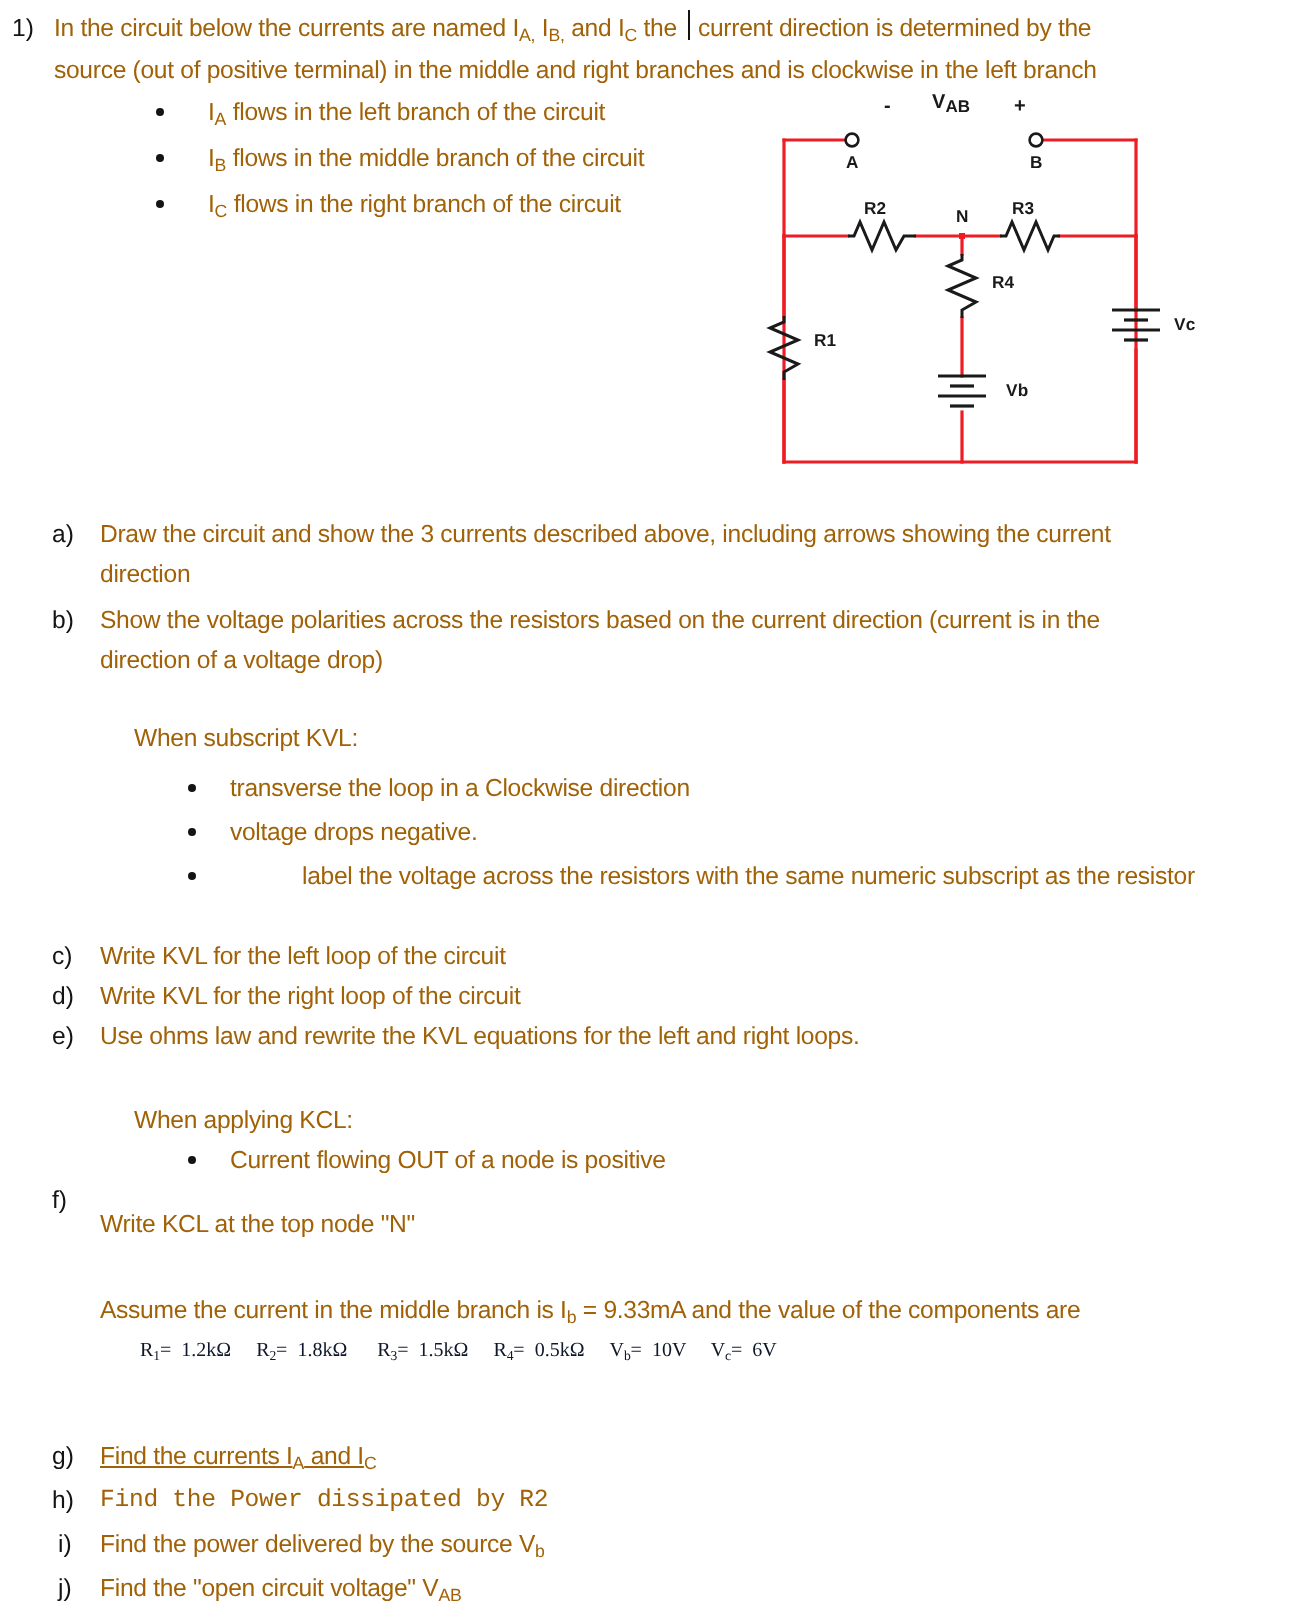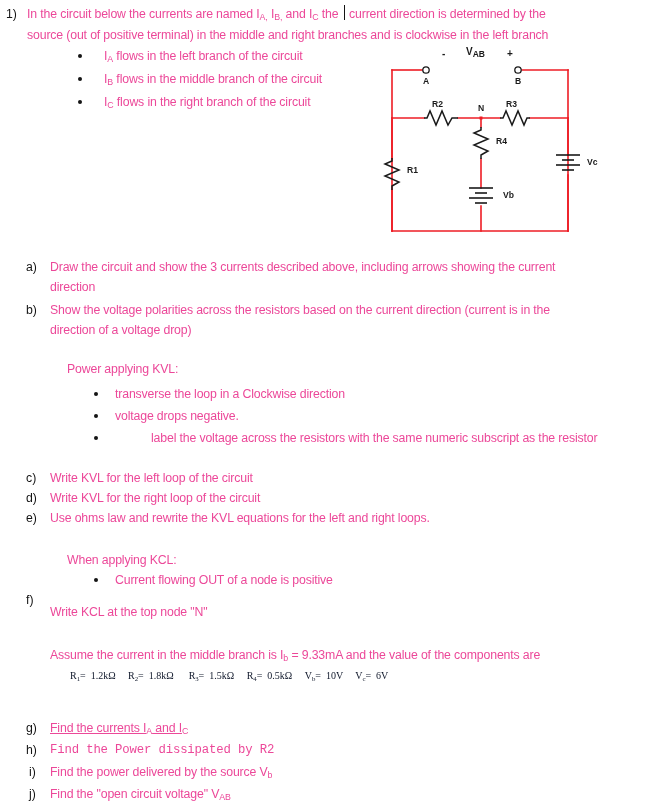--- a/index.html
+++ b/index.html
@@ -20,21 +20,21 @@
     width: 652px;
     height: 809px;
   }
 
   
   .txt {
     position: absolute;
     font-size: 12.3px;
     line-height: 20.5px;
     letter-spacing: -0.15px;
-    color: #ec4899;
+    color: #a16207;
     white-space: nowrap;
   }
   sub {
     font-size: 0.72em;
     vertical-align: -0.28em;
     letter-spacing: -0.1px;
   }
 
   
   .marker {
@@ -208,21 +208,21 @@
   </div>
 
   <div class="marker" style="left:26px; top:257px;">a)</div>
   <div class="txt" style="left:50px; top:257px;">Draw the circuit and show the 3 currents described above, including arrows showing the current</div>
   <div class="txt" style="left:50px; top:277px;">direction</div>
 
   <div class="marker" style="left:26px; top:300px;">b)</div>
   <div class="txt" style="left:50px; top:300px;">Show the voltage polarities across the resistors based on the current direction (current is in the</div>
   <div class="txt" style="left:50px; top:320px;">direction of a voltage drop)</div>
 
-  <div class="txt" style="left:67px; top:359px;">Power applying KVL:</div>
+  <div class="txt" style="left:67px; top:359px;">When subscript KVL:</div>
 
   <div class="bullet" style="left:94px; top:392px;"></div>
   <div class="txt" style="left:115px; top:384px;">transverse the loop in a Clockwise direction</div>
 
   <div class="bullet" style="left:94px; top:414px;"></div>
   <div class="txt" style="left:115px; top:406px;">voltage drops negative.</div>
 
   <div class="bullet" style="left:94px; top:436px;"></div>
   <div class="txt" style="left:115px; top:428px;padding-left:36px;">label the voltage across the resistors with the same numeric subscript as the resistor</div>
 

